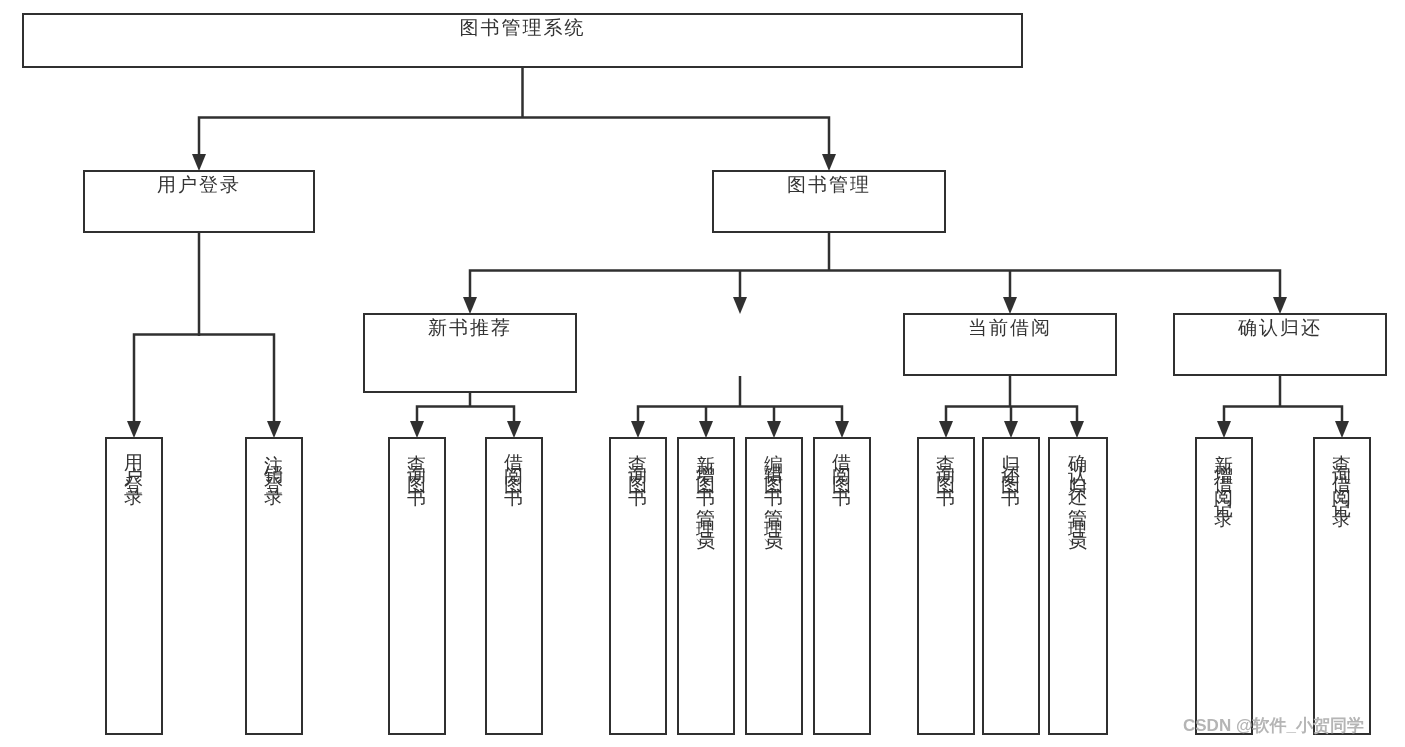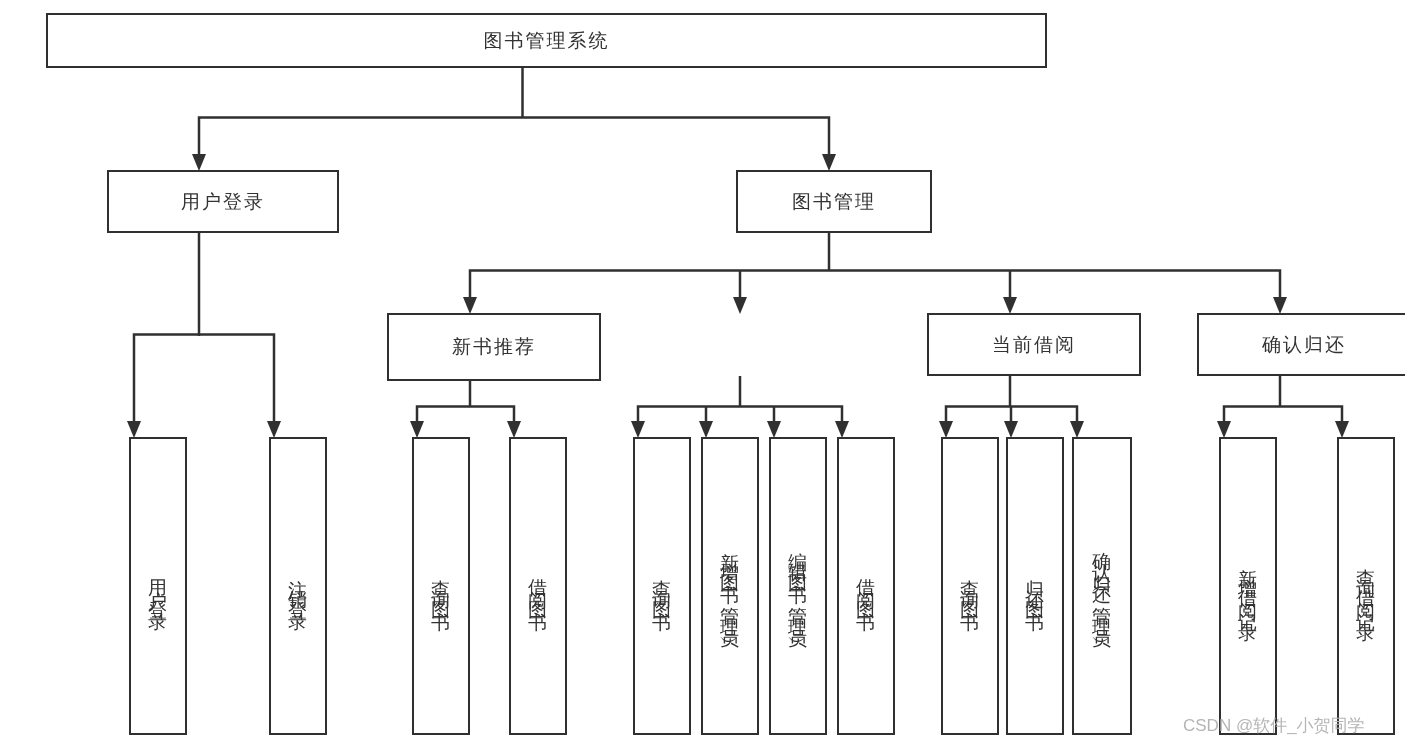--- a/index.html
+++ b/index.html
@@ -30,24 +30,23 @@
   #connector-layer polygon {
     fill: #303030;
     stroke: none;
   }
   .node {
     position: absolute;
     box-sizing: border-box;
     border: 2.5px solid #303030;
     background: #ffffff;
     display: flex;
-    align-items: center;
+    align-items: flex-start;
     justify-content: center;
     color: #333333;
-    margin-left: 24px;
   }
   .node.h {
     font-size: 19px;
     letter-spacing: 2px;
   }
   .node.leaf {
     width: 58px;
     top: 437px;
     height: 298px;
   }
@@ -58,20 +57,21 @@
     line-height: 1;
     white-space: nowrap;
   }
   .watermark {
     position: absolute;
     left: 1183px;
     top: 714px;
     font-size: 17px;
     color: #b5b5b5;
     white-space: nowrap;
+    font-weight: bold;
   }
 </style>
 </head>
 <body>
 
 <div id="canvas">
 
   <svg id="connector-layer" viewBox="0 0 1405 747" xmlns="http://www.w3.org/2000/svg">
 
     <g>
@@ -122,25 +122,25 @@
     </g>
   </svg>
 
   <div class="node h" style="left:22px; top:13px; width:1001px; height:55px;">
     <span>图书管理系统</span>
   </div>
 
   <div class="node h" style="left:83px; top:170px; width:232px; height:63px;">
     <span>用户登录</span>
   </div>
-  <div class="node h" style="left:712px; top:170px; width:196px; height:63px;">
+  <div class="node h" style="left:712px; top:170px; width:234px; height:63px;">
     <span>图书管理</span>
   </div>
 
-  <div class="node h" style="left:363px; top:313px; width:214px; height:68px;">
+  <div class="node h" style="left:363px; top:313px; width:214px; height:80px;">
     <span>新书推荐</span>
   </div>
   <div class="node h" style="left:903px; top:313px; width:214px; height:63px;">
     <span>当前借阅</span>
   </div>
   <div class="node h" style="left:1173px; top:313px; width:214px; height:63px;">
     <span>确认归还</span>
   </div>
 
   <div class="node leaf" style="left:105px;">

